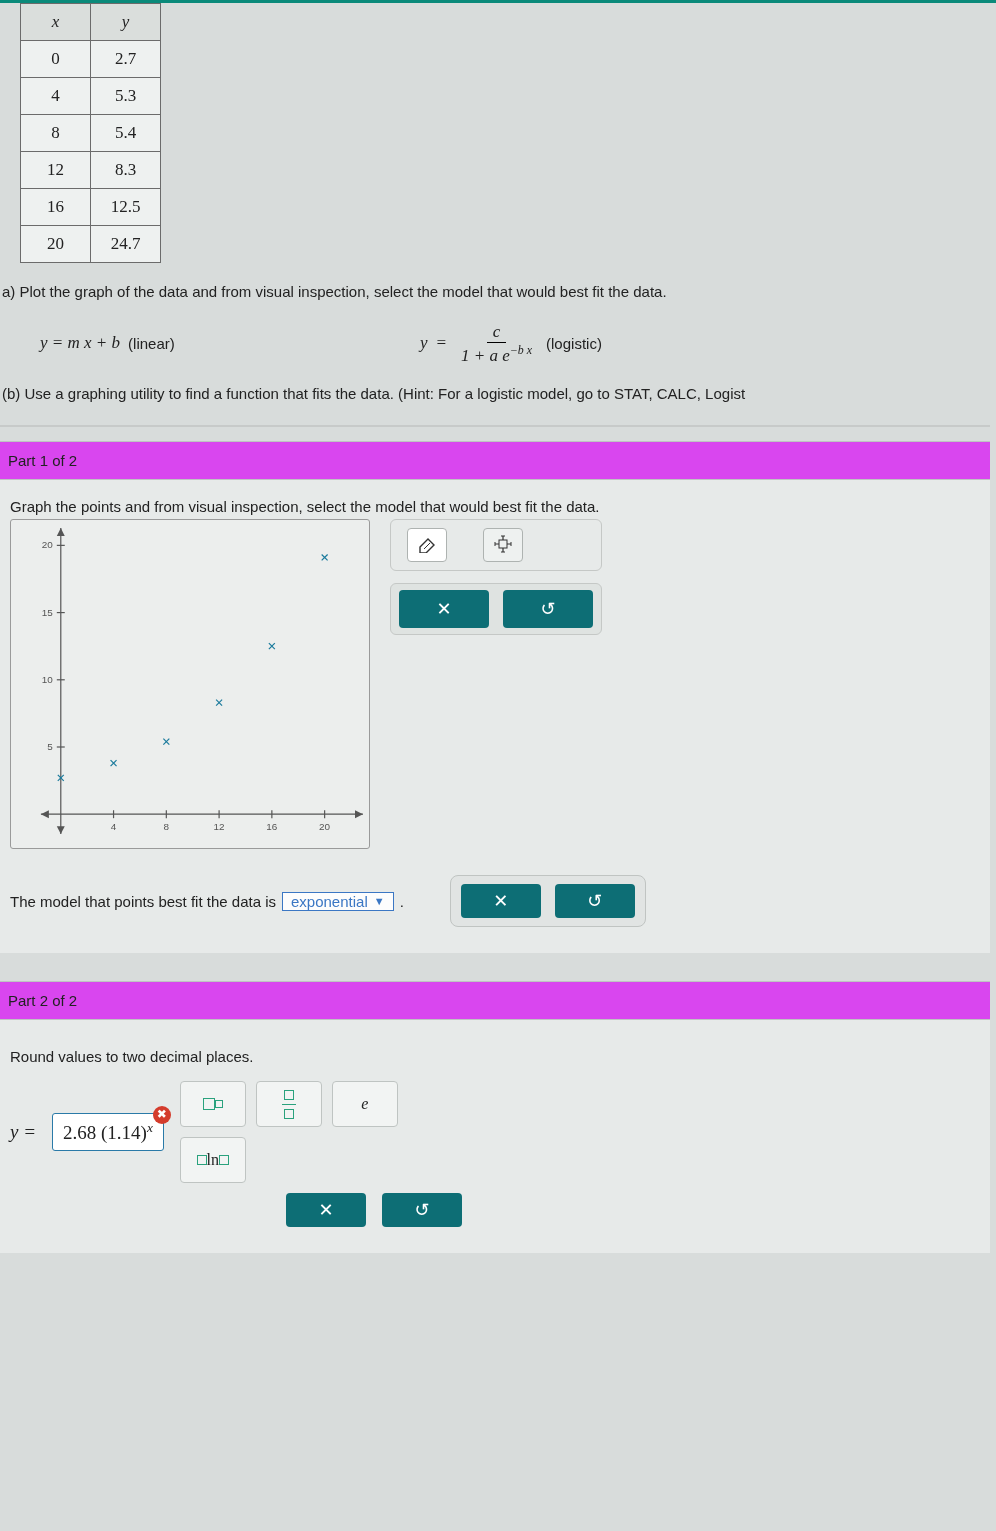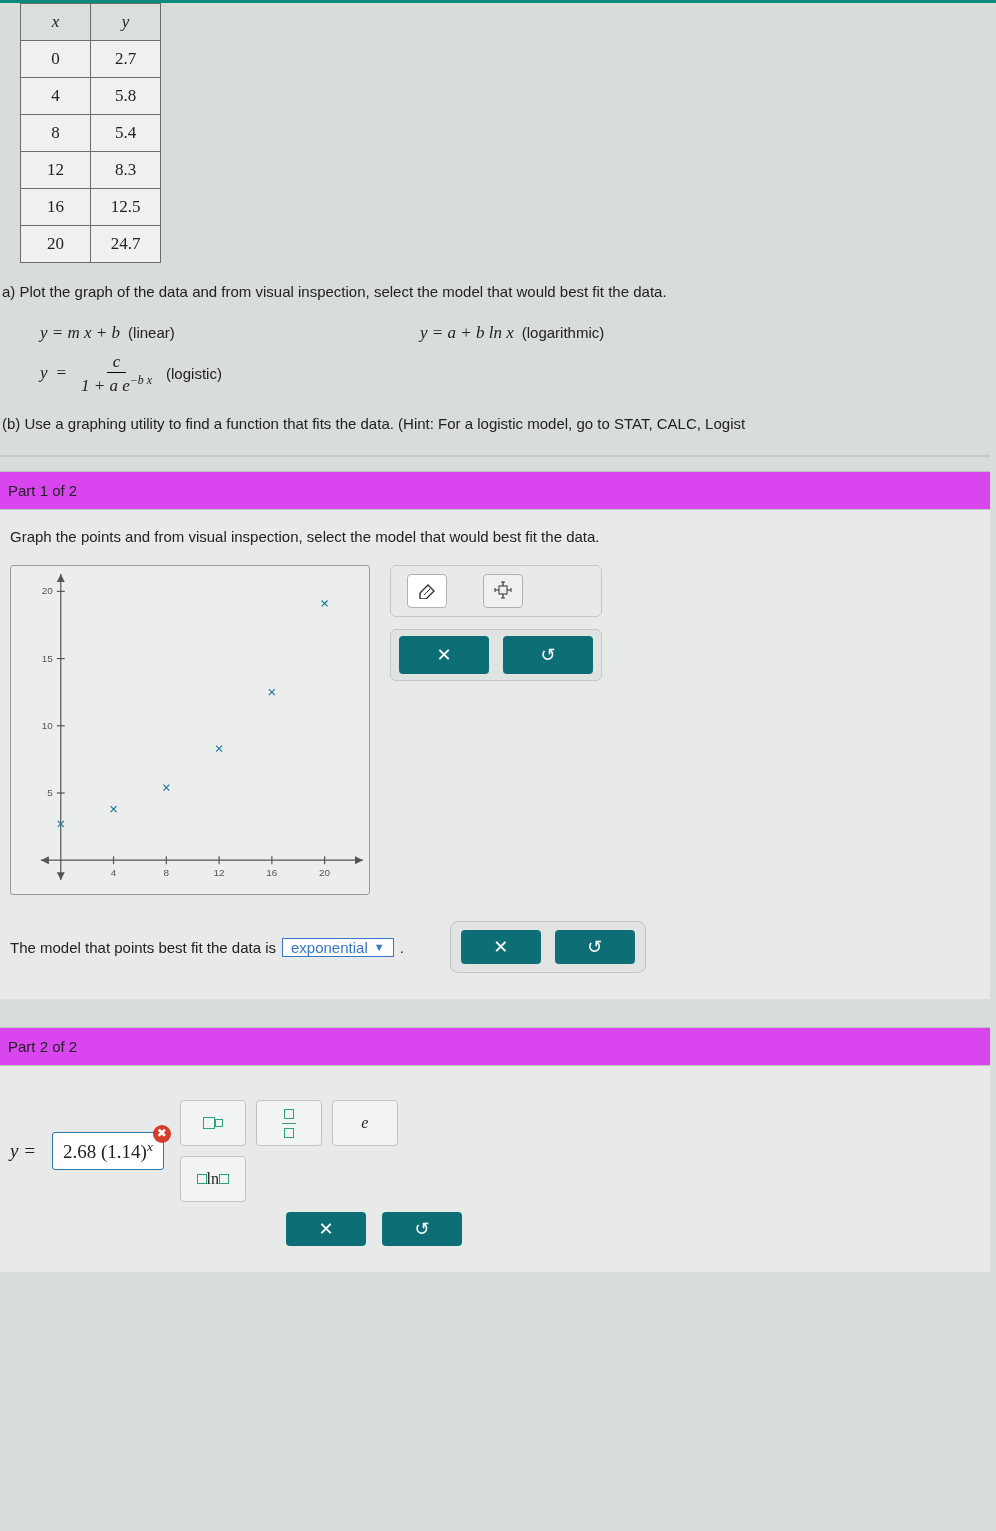--- a/index.html
+++ b/index.html
@@ -34,21 +34,21 @@
   .model-col .paren { font-family: Verdana, sans-serif; font-size: 15px; }
   .sup { font-size: 0.7em; vertical-align: super; font-style: italic; }
   .frac { display: inline-flex; flex-direction: column; align-items: center; vertical-align: middle; line-height: 1; }
   .frac .num { border-bottom: 1px solid #000; padding: 0 6px 2px; }
   .frac .den { padding: 2px 6px 0; }
 
   .sep { height: 2px; background: rgba(0,0,0,0.08); margin: 6px 0 14px; }
 
   .part-label { padding: 10px 8px; font-weight: normal; background: #d946ef; border-top: 1px solid #bfc4c2; border-bottom: 1px solid #bfc4c2; }
   .part-body { background: #e7eae9; padding: 18px 10px 26px 10px; }
-  .instruction { margin-bottom: 20px; }
+  .instruction { margin-bottom: 4px; }
 
   .graph-row { display: flex; gap: 20px; align-items: flex-start; }
 
   
   .graph-box { width: 360px; height: 330px; background: #eceeed; border: 1px solid #9a9a9a; border-radius: 3px; position: relative; }
   .graph-svg { width: 100%; height: 100%; }
   .axis-line { stroke: #555; stroke-width: 1.2; }
   .tick-lbl { font: 10px Arial; fill: #555; }
   .pt { stroke: #1a7a9c; stroke-width: 1.2; }
 
@@ -93,21 +93,21 @@
         <tr>
       <th>x</th>
       <th>y</th>
     </tr>
     <tr>
           <td>0</td>
           <td>2.7</td>
         </tr>
     <tr>
           <td>4</td>
-          <td>5.8</td>
+          <td>5.3</td>
         </tr>
     <tr>
           <td>8</td>
           <td>5.4</td>
         </tr>
     <tr>
           <td>12</td>
           <td>8.3</td>
         </tr>
     <tr>
@@ -120,24 +120,20 @@
         </tr>
   </tbody>
     </table>
 
   <div class="problem">a) Plot the graph of the data and from visual inspection, select the model that would best fit the data.</div>
 
   <div class="models">
     <div class="model-col">
       <span><span class="ital">y</span> <span class="ital">= m x + b</span></span>
       <span class="paren">(linear)</span>
-    </div>
-    <div class="model-col">
-      <span><span class="ital">y</span> <span class="ital">= a + b ln  x</span></span>
-      <span class="paren">(logarithmic)</span>
     </div>
     <div class="model-col">
       <span class="ital">y</span>
       <span class="ital">=</span>
       <span class="frac">
         <span class="num ital">c</span>
         <span class="den"><span class="ital">1 + a e</span><span class="sup">−b x</span></span>
       </span>
       <span class="paren">(logistic)</span>
     </div>
@@ -250,20 +246,21 @@
           <span>↺</span>
         </button>
       </div>
     </div>
   </div>
 
   <div style="height:28px"></div>
 
   <div class="part-label">Part 2 of 2</div>
   <div class="part-body part2">
+    <div class="line">Round values to two decimal places.</div>
 
     <div class="ansrow">
       <span style="font-family:Georgia,serif;font-style:italic;font-size:19px;">y =</span>
       <span class="formula-input">
         <span>2.68 (1.14)</span><span class="sup">x</span>
         <span class="badge-x">✖</span>
       </span>
 
       <div class="palette">
         <div class="palette-row">

